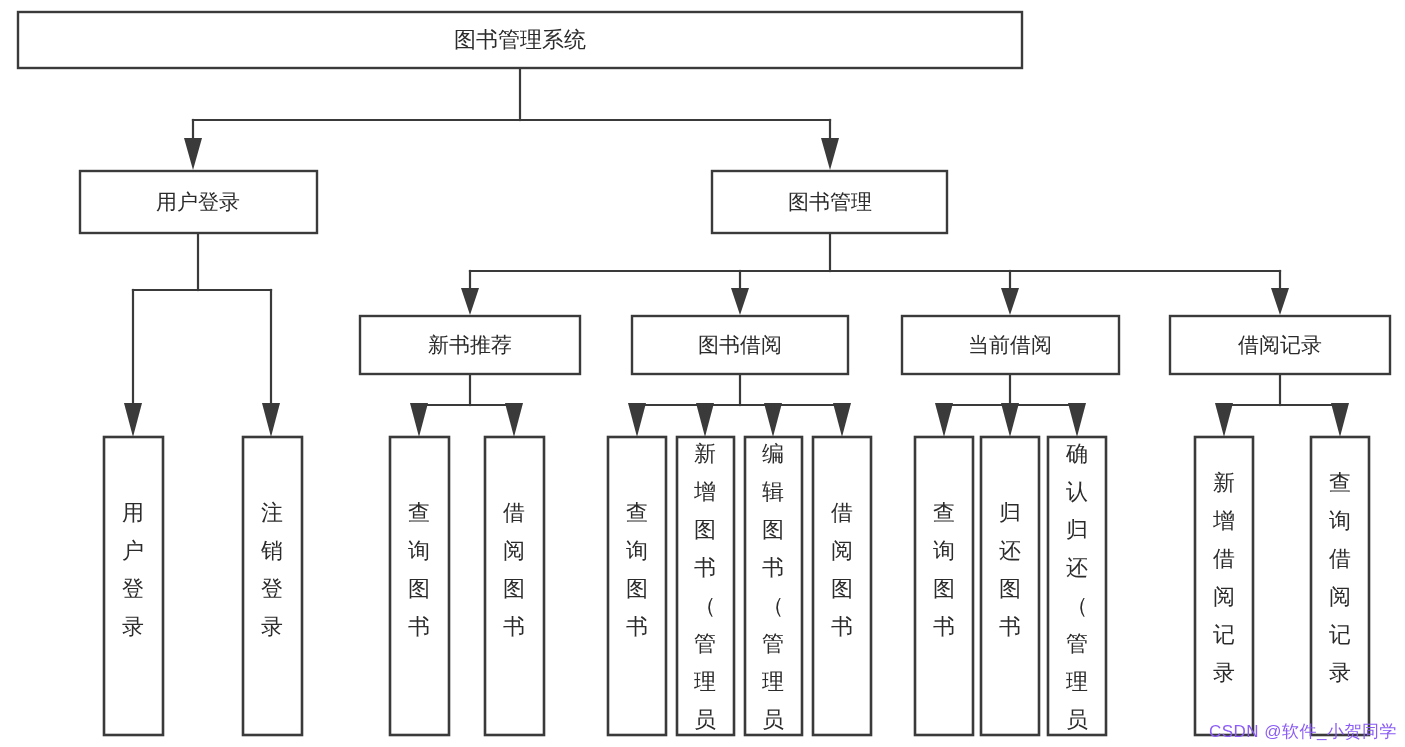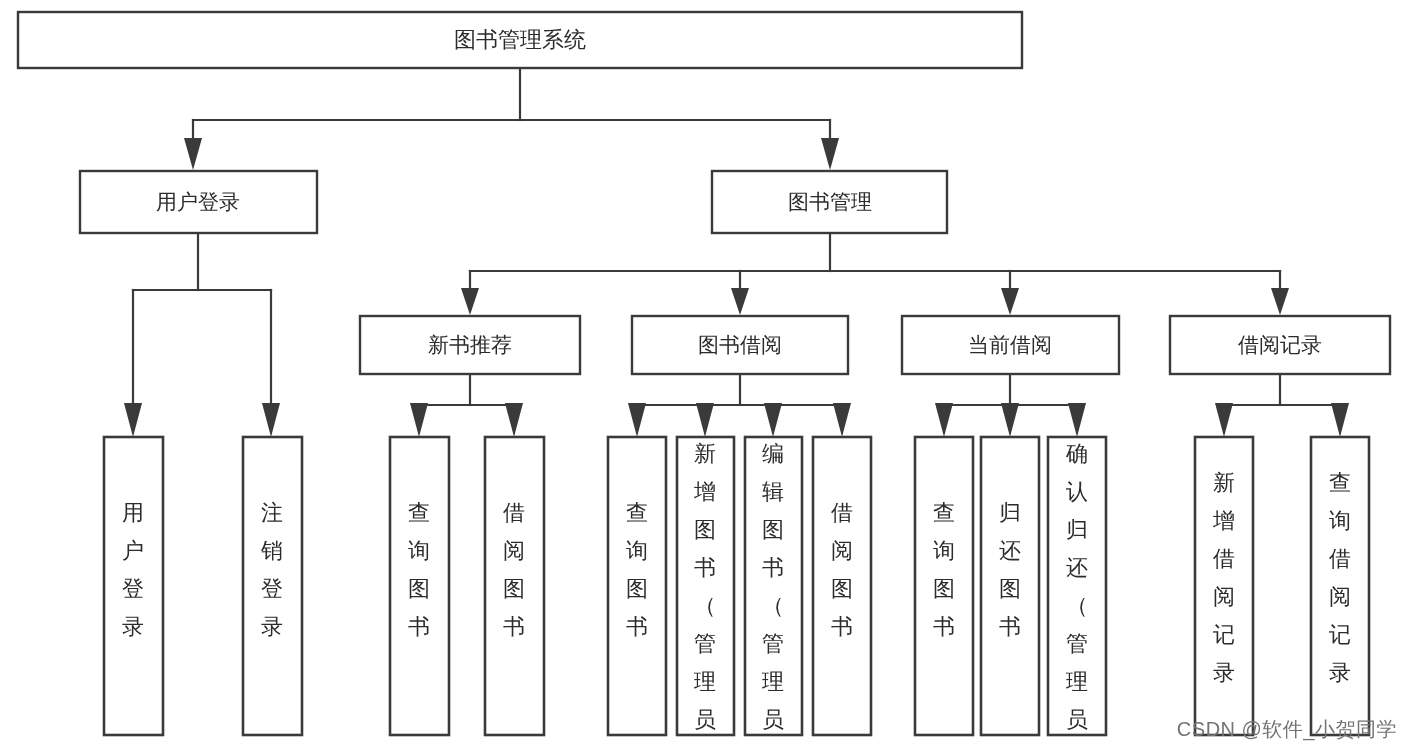--- a/index.html
+++ b/index.html
@@ -60,22 +60,22 @@
     font-family: "Liberation Sans", "DejaVu Sans", sans-serif;
     font-size: 22px;
     fill: #2b2b2b;
     text-anchor: middle;
   }
   .watermark {
     position: absolute;
     right: 8px;
     bottom: 4px;
     font-family: "Liberation Sans", "DejaVu Sans", sans-serif;
-    font-size: 20px;
-    color: #737373;
+    font-size: 17px;
+    color: #8b5cf6;
     letter-spacing: 0.5px;
     white-space: nowrap;
     user-select: none;
   }
 </style>
 </head>
 <body>
 
 <div id="diagram-root">
 

